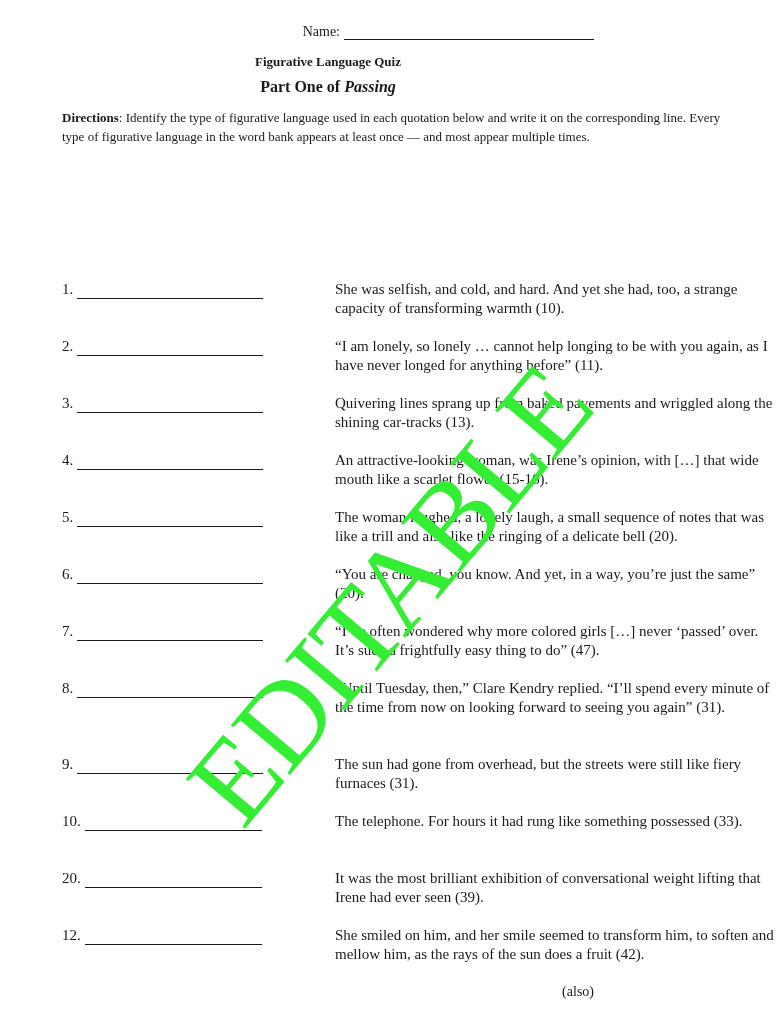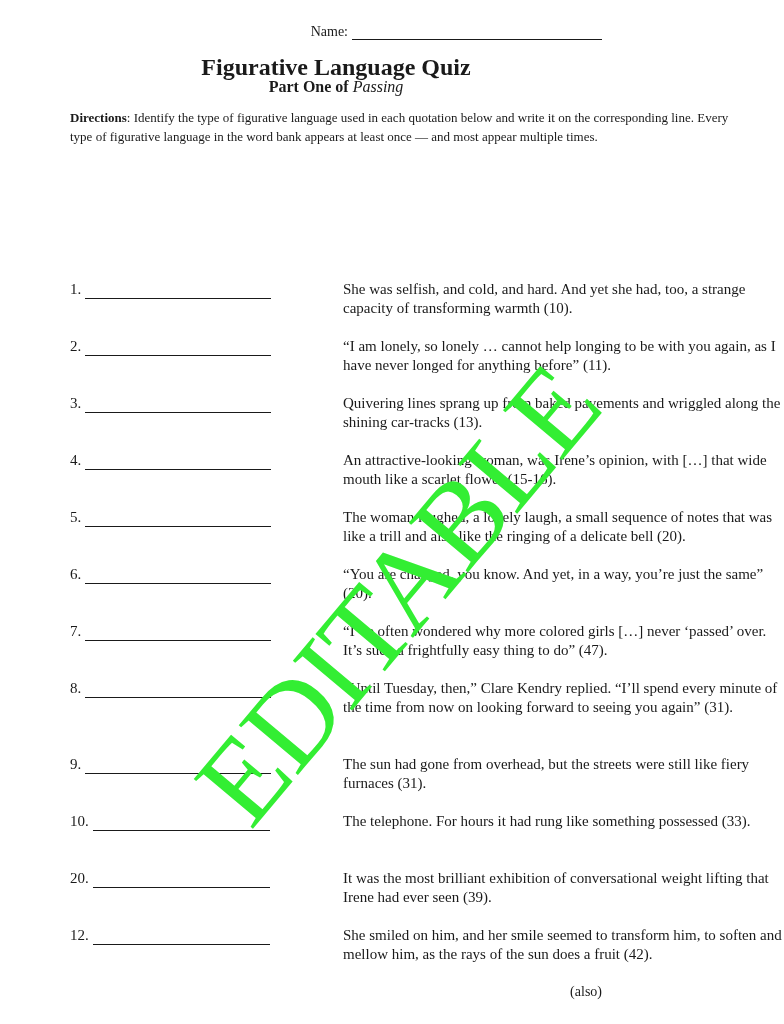--- a/index.html
+++ b/index.html
@@ -10,21 +10,21 @@
     body {
       width: 784px;
       height: 1024px;
       position: relative;
       overflow: hidden;
       font-family: "Liberation Serif", "DejaVu Serif", serif;
       color: #1a1a1a;
     }
     .page {
       position: absolute;
-      left: 8px; top: 0;
+      left: 0; top: 0;
       width: 656px; height: 1024px;
     }
     .name-line {
       position: absolute;
       top: 24px;
       right: 62px;
       font-size: 14px;
       display: flex;
       align-items: flex-end;
     }
@@ -34,31 +34,31 @@
       border-bottom: 1px solid #1a1a1a;
       margin-left: 4px;
       height: 14px;
     }
     .title {
       position: absolute;
       top: 54px;
       left: 0; right: 0;
       text-align: center;
       font-weight: bold;
-      font-size: 24px;
+      font-size: 13px;
     }
     .subtitle {
       position: absolute;
       top: 78px;
       left: 0; right: 0;
       text-align: center;
       font-weight: bold;
       font-size: 16px;
     }
-    .subtitle i { font-weight: normal; font-style: italic; margin-top: 21px; }
+    .subtitle i { font-weight: bold; font-style: italic; margin-top: 21px; }
     .directions {
       position: absolute;
       top: 108px;
       left: 62px;
       width: 665px;
       font-size: 13px;
       line-height: 19px;
     }
     .directions b { font-weight: bold; }
     .word-bank {

